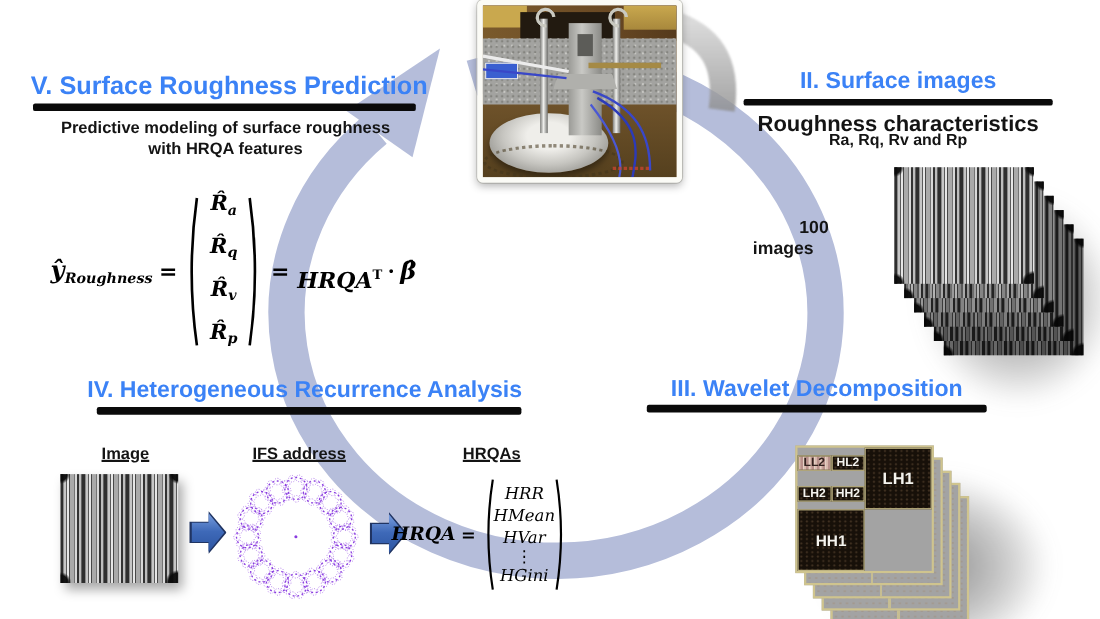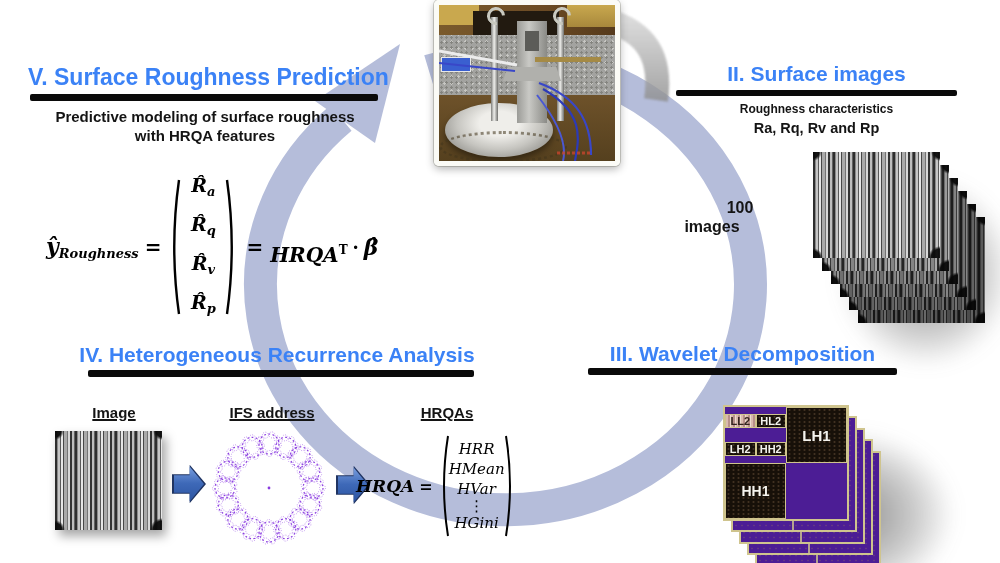--- a/index.html
+++ b/index.html
@@ -54,21 +54,21 @@
   .block-arrow{position:absolute;width:34px;height:42px;z-index:3;}
   .block-arrow .outer,.block-arrow .inner{position:absolute;
      clip-path:polygon(0 27%,52% 27%,52% 4%,100% 50%,52% 96%,52% 73%,0 73%);}
   .block-arrow .outer{inset:0;background:#203462;}
   .block-arrow .inner{inset:2px;background:linear-gradient(180deg,#7da2e2 0%,#3e69b8 48%,#2b53a0 100%);}
   
   #ifs-svg{position:absolute;left:210px;top:429px;z-index:3;}
   
   .wstack{position:absolute;left:723px;top:405px;width:126px;height:116px;z-index:3;}
   .wstack .wlayer{position:absolute;width:126px;height:116px;box-sizing:border-box;
-     border:2px solid #cfc48e;background-color:#4c1d95;
+     border:2px solid #cfc48e;background-color:#a3a3a3;
      background-image:radial-gradient(rgba(160,125,90,.28) .8px, transparent 1.4px),
                       linear-gradient(90deg, transparent 0 48%, rgba(207,196,142,.8) 48% 50%, transparent 50%);
      background-size:6px 5px,100% 100%;}
   .wstack .wlayer:nth-child(1){left:32px;top:46px;}
   .wstack .wlayer:nth-child(2){left:24px;top:34px;}
   .wstack .wlayer:nth-child(3){left:16px;top:23px;}
   .wstack .wlayer:nth-child(4){left:8px;top:11px;}
   .wstack .wfront{left:0;top:0;background-image:none;display:grid;
      grid-template-columns:1fr 1fr;grid-template-rows:1fr 1fr;z-index:4;position:absolute;}
   .wcell{border:1px solid #cfc48e;box-sizing:border-box;display:flex;align-items:center;justify-content:center;
@@ -154,21 +154,21 @@
         <path d="M2 3 Q11.5 70 2 137" stroke="#000" stroke-width="2.4" fill="none"></path>
       </svg>
     <span style="font-size:20px;font-weight:bold;margin:0 7px;">=</span>
     <span style="font-size:20px;margin-top:16px;"><span class="mi">HRQA</span><span class="msup">T</span></span>
     <span style="font-size:18px;font-weight:bold;margin:0 5px;">·</span>
     <span class="mi" style="font-size:22px;">β̂</span>
   </div>
 
   <div class="title t21" style="left:676px;top:62px;width:281px;z-index:3;">II. Surface images</div>
   <div class="bar" style="left:676px;top:90px;width:281px;height:6px;"></div>
-  <div class="sub" style="left:676px;top:102px;width:281px;font-size:12px;">Roughness characteristics</div>
+  <div class="sub" style="left:676px;top:102px;width:281px;font-size:20px;">Roughness characteristics</div>
   <div class="sub" style="left:676px;top:120px;width:281px;font-size:14.5px;">Ra, Rq, Rv and Rp</div>
   <div class="sub" style="left:695px;top:199px;width:90px;font-size:16px;">100</div>
   <div class="sub" style="left:667px;top:218px;width:90px;font-size:16px;">images</div>
 
   <div class="blob" style="left:838px;top:178px;width:175px;height:188px;"></div>
   <div class="sstack">
     <div class="layer gtex"></div>
     <div class="layer gtex"></div>
     <div class="layer gtex"></div>
     <div class="layer gtex"></div>

